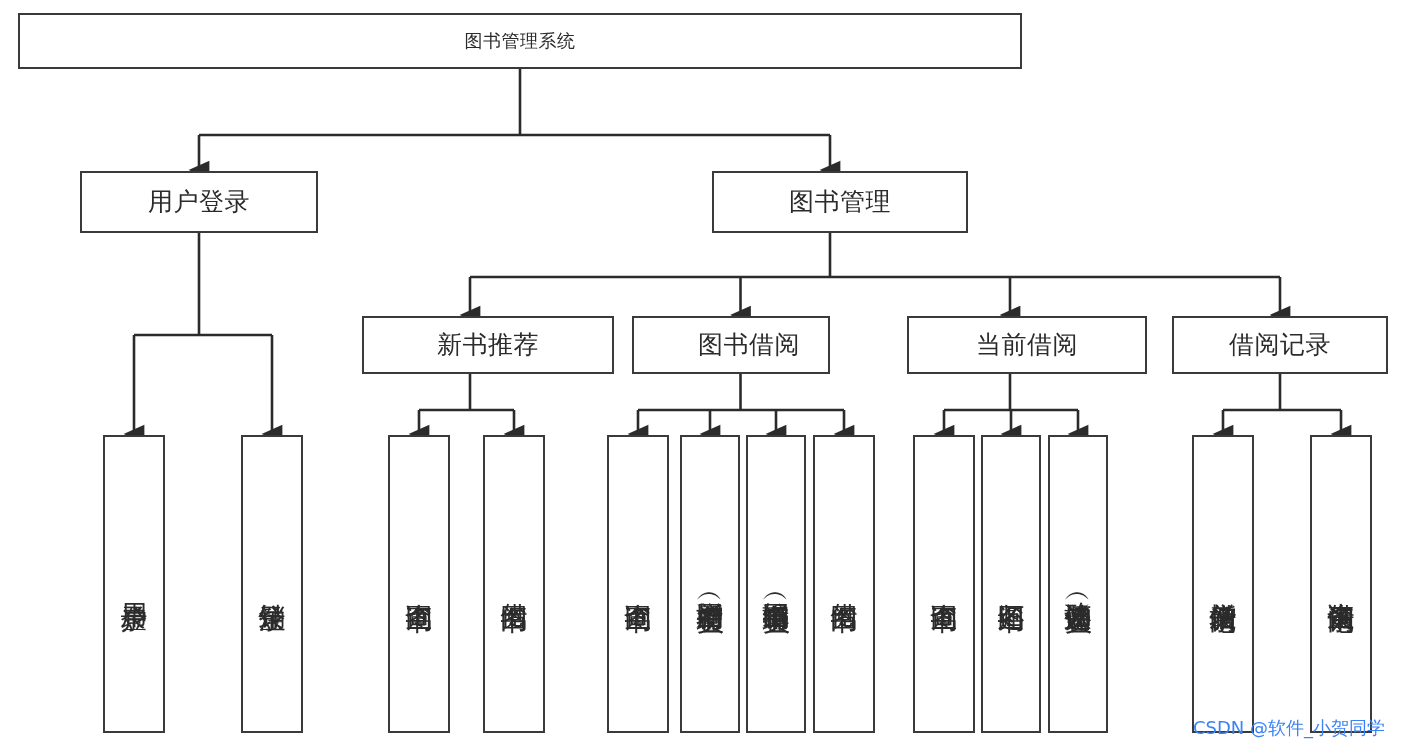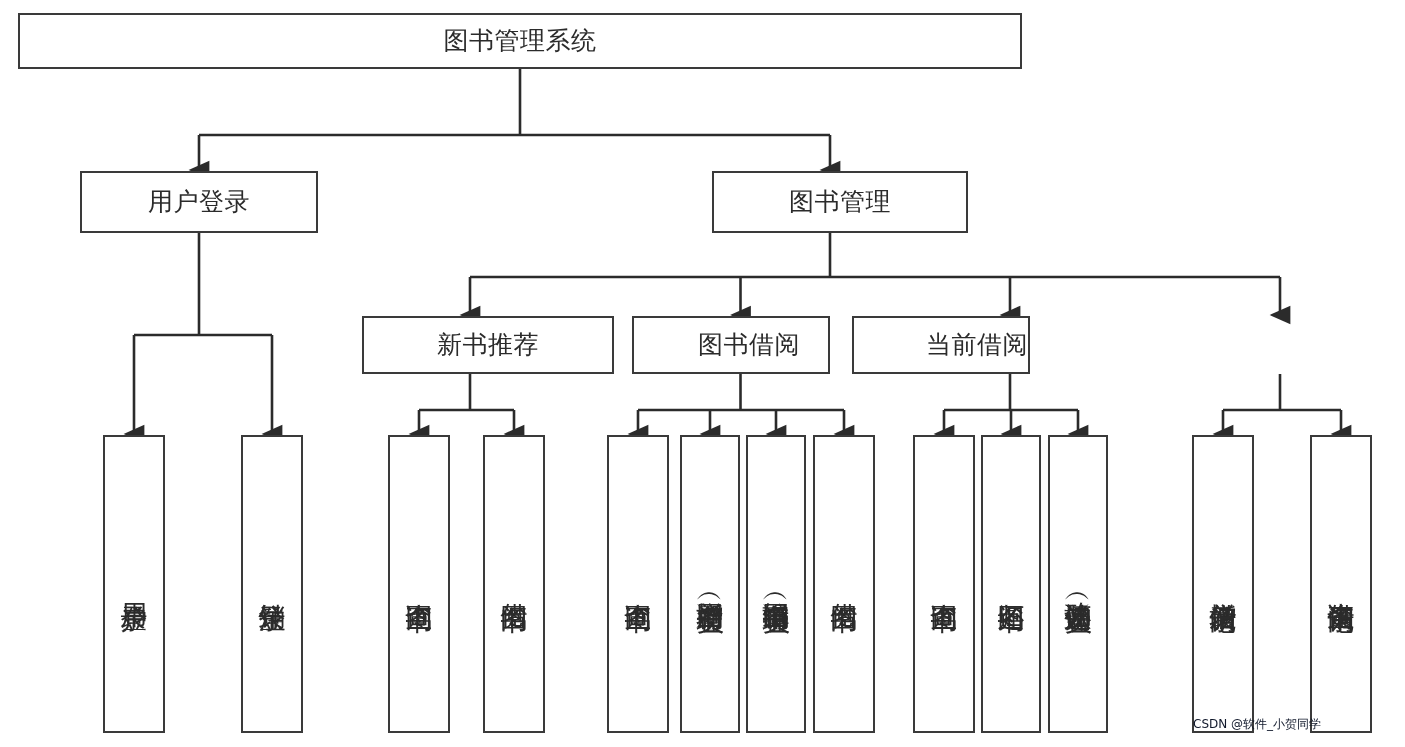--- a/index.html
+++ b/index.html
@@ -40,39 +40,39 @@
   .node .label {
     display: block;
     text-align: center;
     line-height: 1.05;
     letter-spacing: 0.5px;
   }
   .node.horiz .label {
     font-size: 25px;
   }
   .node.root .label {
-    font-size: 25px;
+    font-size: 18px;
   }
   .node.vert {
     align-items: center;
     justify-content: center;
     padding: 6px 0;
   }
   .node.vert .label {
     writing-mode: vertical-rl;
     text-orientation: upright;
     font-size: 27px;
     line-height: 1.12;
     letter-spacing: 1px;
     max-height: 100%;
   }
   .watermark {
     position: absolute;
-    font-size: 12px;
-    color: #0f172a;
+    font-size: 18px;
+    color: #3b82f6;
     white-space: nowrap;
     z-index: 3;
     font-family: "DejaVu Sans", "Liberation Sans", sans-serif;
   }
 </style>
 </head>
 <body>
 
 <div id="canvas">
   <svg id="edges" viewBox="0 0 1405 747" xmlns="http://www.w3.org/2000/svg">
@@ -128,22 +128,25 @@
   <div class="node horiz" style="left: 712px; top: 171px; width: 256px; height: 62px;">
     <span class="label">图书管理</span>
   </div>
 
   <div class="node horiz" style="left: 362px; top: 316px; width: 252px; height: 58px;">
     <span class="label">新书推荐</span>
   </div>
   <div class="node horiz" style="left: 632px; top: 316px; width: 198px; height: 58px; padding-left: 36px;">
     <span class="label">图书借阅</span>
   </div>
-  <div class="node horiz" style="left: 852px; top: 316px; width: 178px; height: 58px; justify-content: flex-end;">
+  <div class="node horiz" style="left: 907px; top: 316px; width: 240px; height: 58px;">
     <span class="label">当前借阅</span>
+  </div>
+  <div class="node horiz" style="left: 1172px; top: 316px; width: 216px; height: 58px;">
+    <span class="label">借阅记录</span>
   </div>
 
   <div class="node vert" style="left: 103px; top: 435px; width: 62px; height: 298px;">
     <span class="label">用户登录</span>
   </div>
   <div class="node vert" style="left: 241px; top: 435px; width: 62px; height: 298px;">
     <span class="label">注销登录</span>
   </div>
   <div class="node vert" style="left: 388px; top: 435px; width: 62px; height: 298px;">
     <span class="label">查询图书</span>

